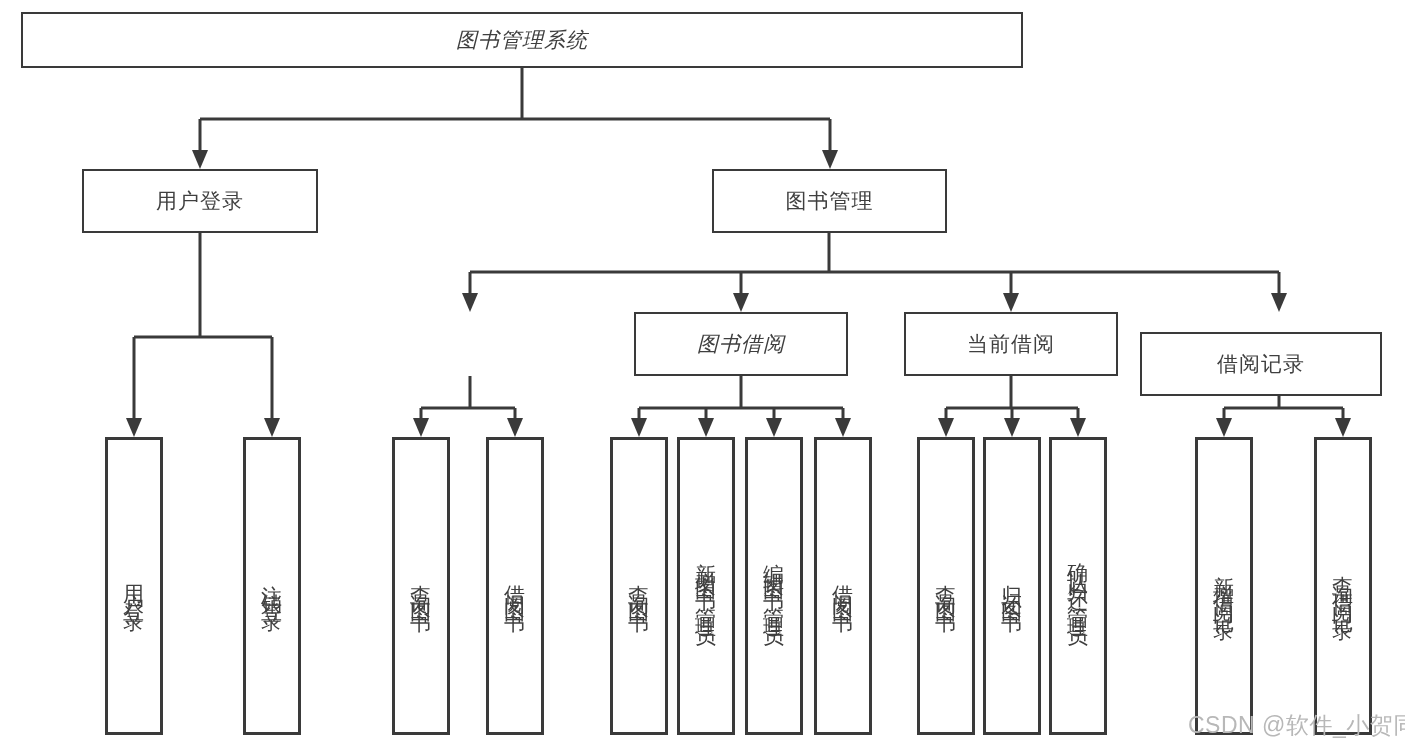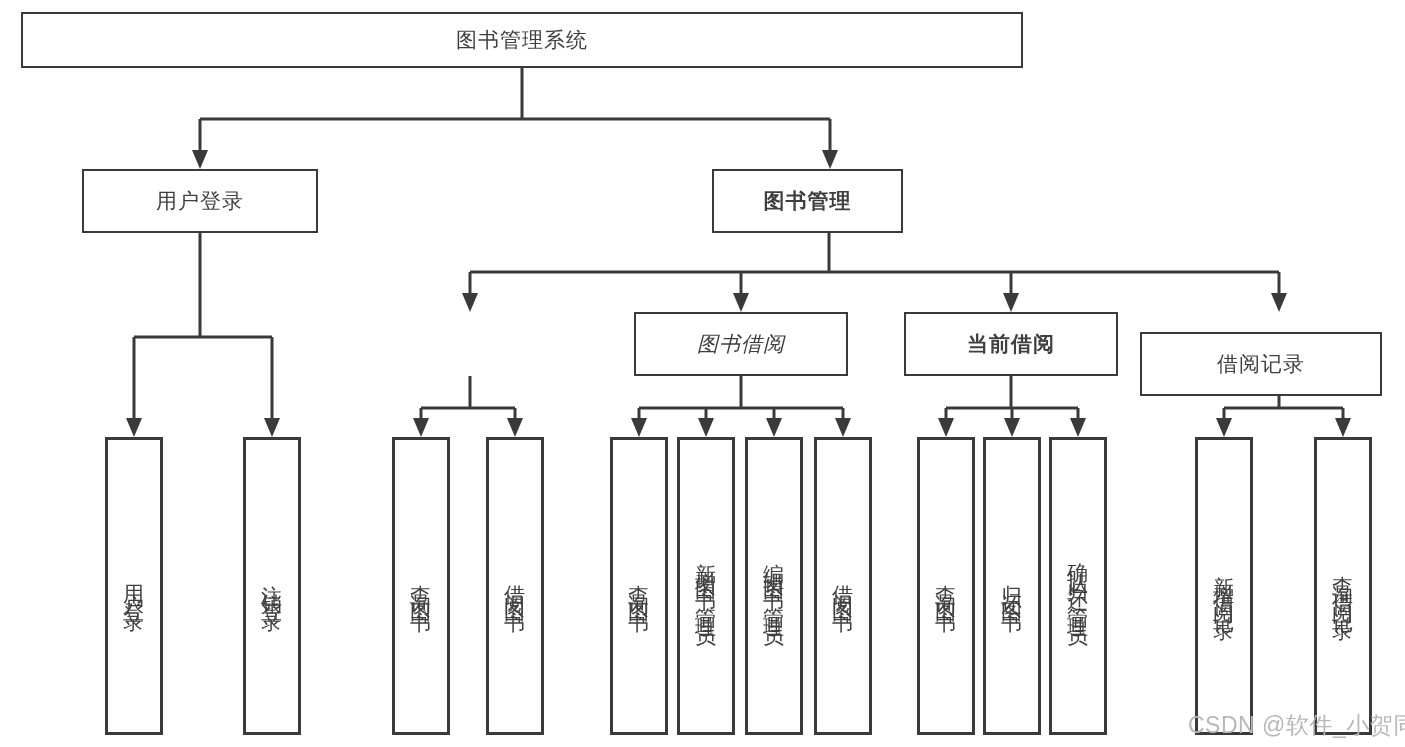--- a/index.html
+++ b/index.html
@@ -76,27 +76,27 @@
       <polygon points="1070,418 1086,418 1078,437" fill="#3a3a3a" stroke="none"></polygon>
     </g>
 
     <g>
       <path d="M1279 376 V408 M1224 408 H1343 M1224 408 V419 M1343 408 V419"></path>
       <polygon points="1216,418 1232,418 1224,437" fill="#3a3a3a" stroke="none"></polygon>
       <polygon points="1335,418 1351,418 1343,437" fill="#3a3a3a" stroke="none"></polygon>
     </g>
   </svg>
 
-  <div class="node node-root" style="left:21px; top:12px; width:1002px; height:56px;">图书管理系统</div>
+  <div class="node node-root" style="left:21px; top:12px; width:1002px; height:56px;font-style:italic;">图书管理系统</div>
 
   <div class="node node-h" style="left:82px; top:169px; width:236px; height:64px;">用户登录</div>
-  <div class="node node-h" style="left:712px; top:169px; width:191px; height:64px;font-weight:bold;">图书管理</div>
+  <div class="node node-h" style="left:712px; top:169px; width:235px; height:64px;">图书管理</div>
 
   <div class="node node-h" style="left:634px; top:312px; width:214px; height:64px;font-style:italic;">图书借阅</div>
-  <div class="node node-h" style="left:904px; top:312px; width:214px; height:64px;font-weight:bold;">当前借阅</div>
+  <div class="node node-h" style="left:904px; top:312px; width:214px; height:64px;">当前借阅</div>
   <div class="node node-h" style="left:1140px; top:312px; width:242px; height:64px;margin-top:20px;">借阅记录</div>
 
   <div class="node node-v" style="left:105px; top:437px; width:58px; height:298px;">用户登录</div>
   <div class="node node-v" style="left:243px; top:437px; width:58px; height:298px;">注销登录</div>
 
   <div class="node node-v" style="left:392px; top:437px; width:58px; height:298px;">查询图书</div>
   <div class="node node-v" style="left:486px; top:437px; width:58px; height:298px;">借阅图书</div>
 
   <div class="node node-v" style="left:610px; top:437px; width:58px; height:298px;">查询图书</div>
   <div class="node node-v" style="left:677px; top:437px; width:58px; height:298px;">新增图书（管理员）</div>

